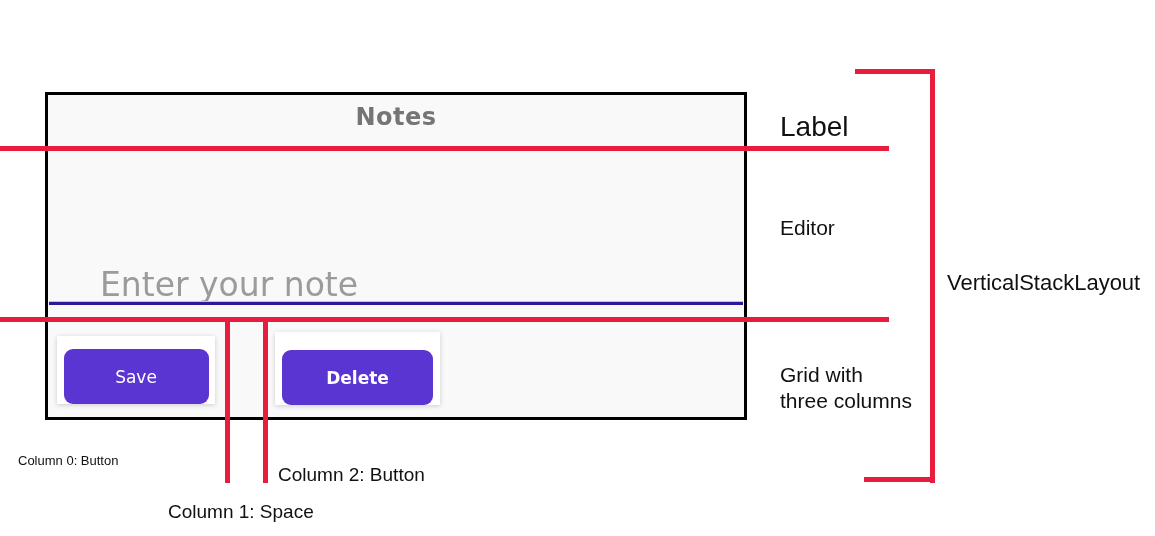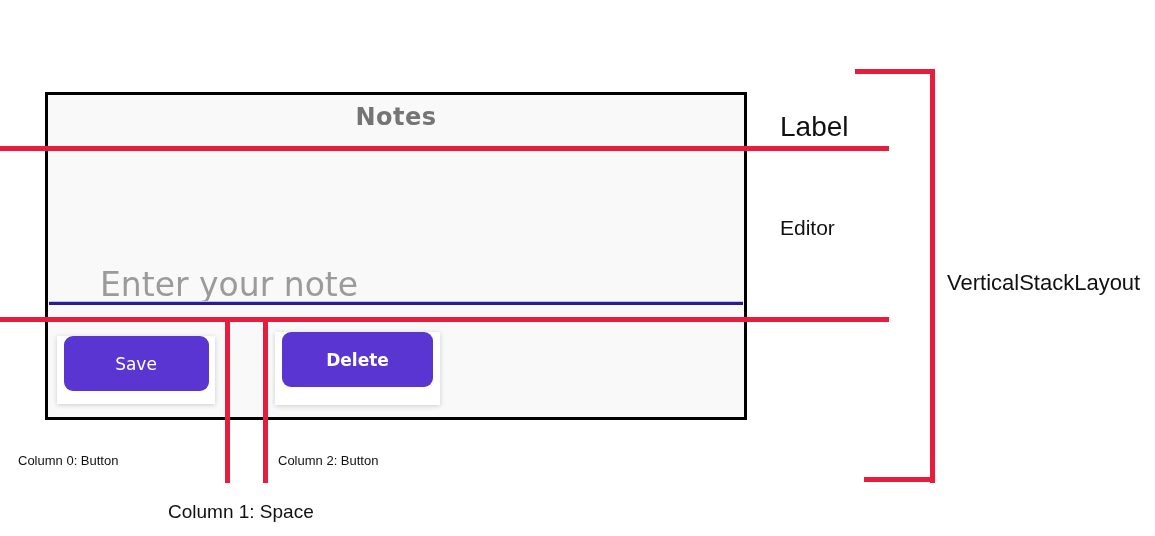--- a/index.html
+++ b/index.html
@@ -38,21 +38,21 @@
   .editor-underline{
     position:absolute;left:1px;top:206px;
     width:694px;height:3px;
     background:var(--underline-navy,#2b1b9c);
     border-top:1px solid #c7c2ea;
   }
   .button-card{
     position:absolute;
     background:#ffffff;
     box-shadow:0 1px 5px rgba(0,0,0,0.18);
-    display:flex;align-items:flex-start;justify-content:center;
+    display:flex;align-items:flex-end;justify-content:center;
   }
   .card-save{left:9px;top:241px;width:158px;height:68px;}
   .card-delete{left:227px;top:237px;width:165px;height:73px;}
   .app-button{
     width:145px;height:55px;
     background:var(--button-purple,#5a35d2);
     border:none;border-radius:9px;
     color:#ffffff;font-size:17px;
     font-family:"DejaVu Sans",sans-serif;
     display:flex;align-items:center;justify-content:center;
@@ -72,21 +72,21 @@
   .ann-label{
     position:absolute;color:#111111;z-index:6;
     font-family:"Liberation Sans",sans-serif;
     white-space:pre-line;
   }
   .lbl-label {left:780px;top:111px;font-size:28px;}
   .lbl-editor{left:780px;top:216px;font-size:21px;text-align:right;}
   .lbl-vsl   {left:947px;top:270px;font-size:22px;}
   .lbl-grid  {left:780px;top:362px;font-size:21px;line-height:26px;}
   .lbl-col0  {left:18px; top:453px;font-size:13px;}
-  .lbl-col2  {left:278px;top:453px;font-size:13px;text-align:right;}
+  .lbl-col2  {left:278px;top:464px;font-size:19px;text-align:right;}
   .lbl-col1  {left:168px;top:501px;font-size:19px;}
 </style>
 </head>
 <body>
 
 <div class="canvas">
 
   <div class="phone-frame">
     <div class="app-title">Notes</div>
 
@@ -107,17 +107,19 @@
   <div class="ann ann-h-mid"></div>
   <div class="ann ann-v-col0"></div>
   <div class="ann ann-v-col1"></div>
   <div class="ann bracket-top"></div>
   <div class="ann bracket-v"></div>
   <div class="ann bracket-bot"></div>
 
   <div class="ann-label lbl-label">Label</div>
   <div class="ann-label lbl-editor">Editor</div>
   <div class="ann-label lbl-vsl">VerticalStackLayout</div>
+  <div class="ann-label lbl-grid">Grid with
+three columns</div>
   <div class="ann-label lbl-col0">Column 0: Button</div>
   <div class="ann-label lbl-col2">Column 2: Button</div>
   <div class="ann-label lbl-col1">Column 1: Space</div>
 
 </div>
 
 </body></html>

